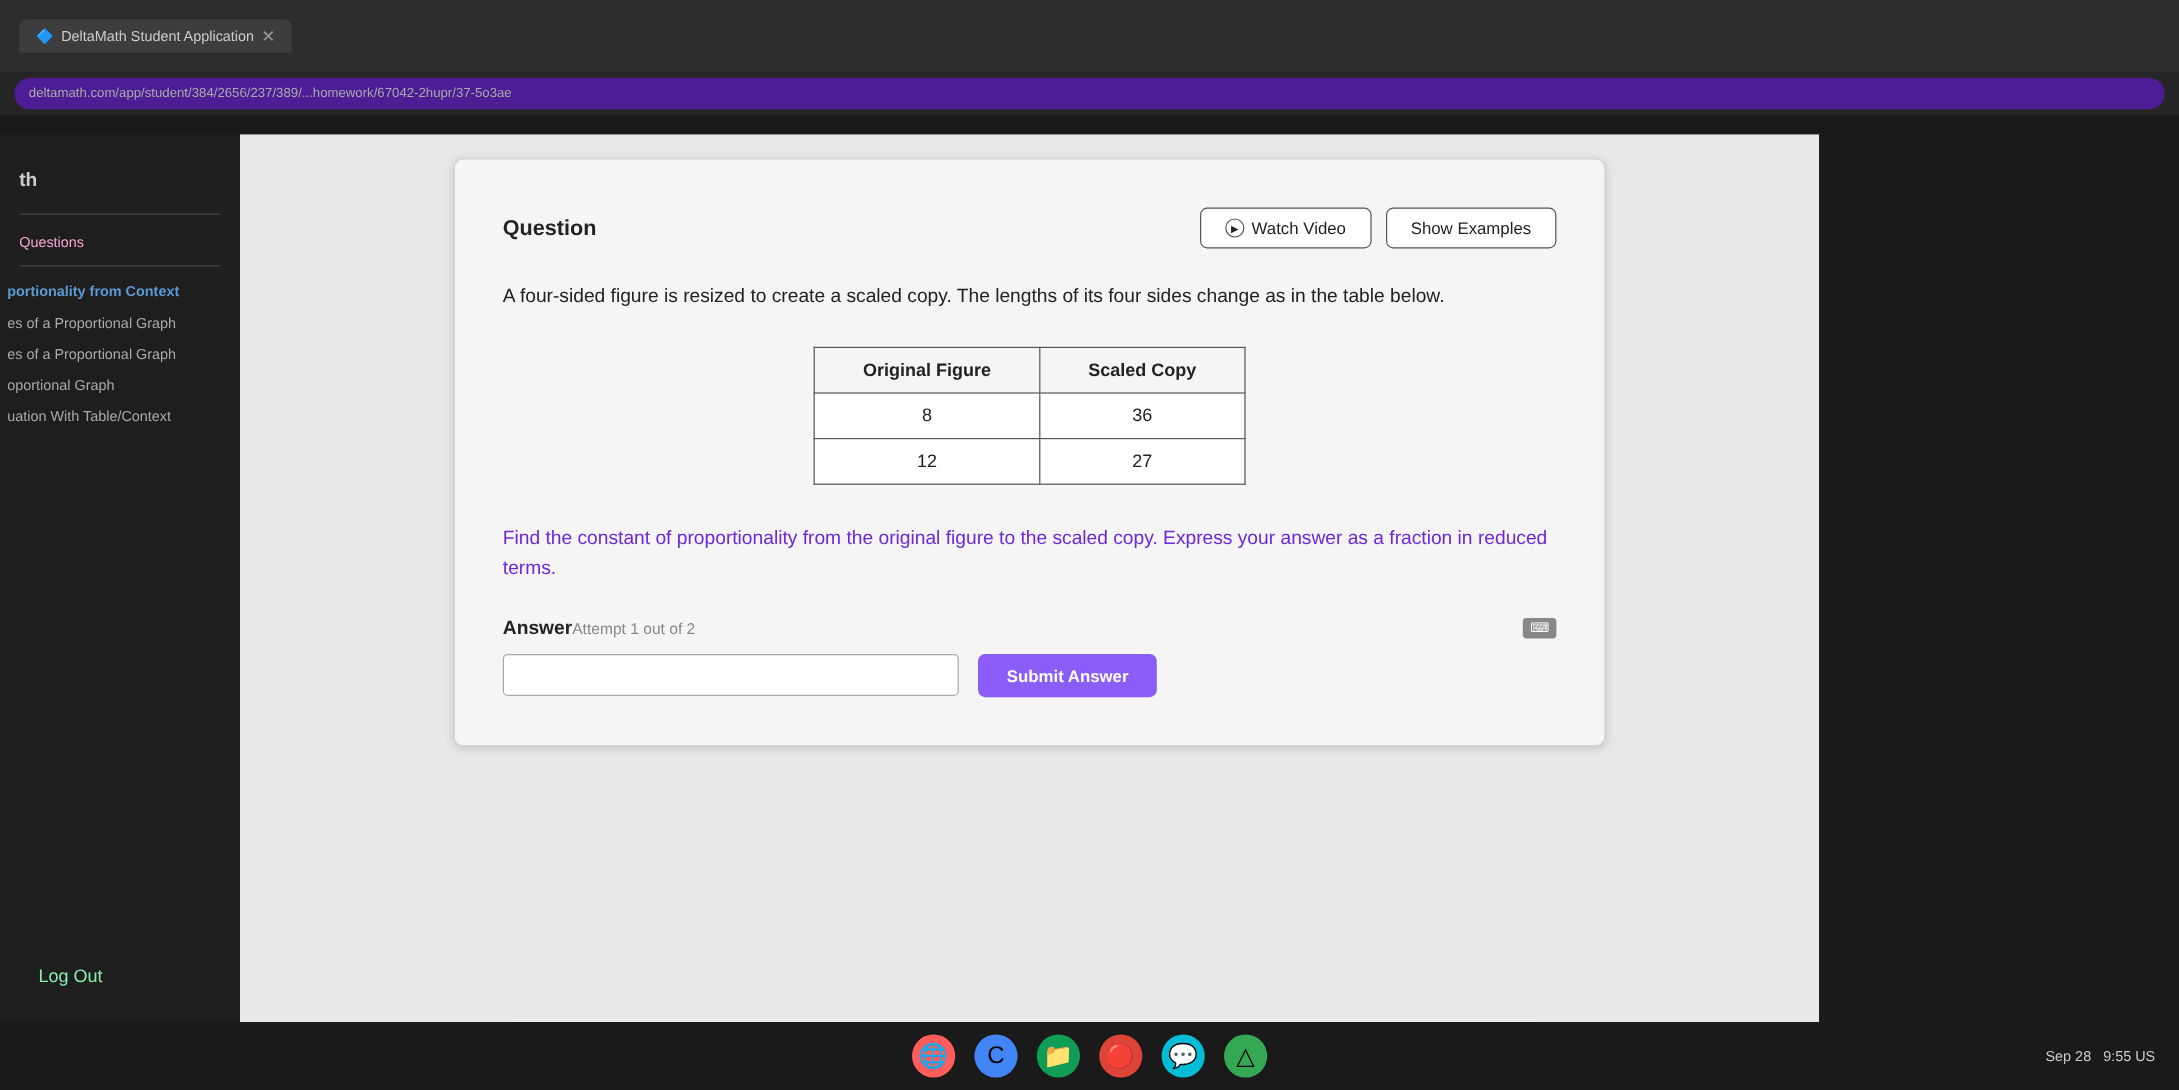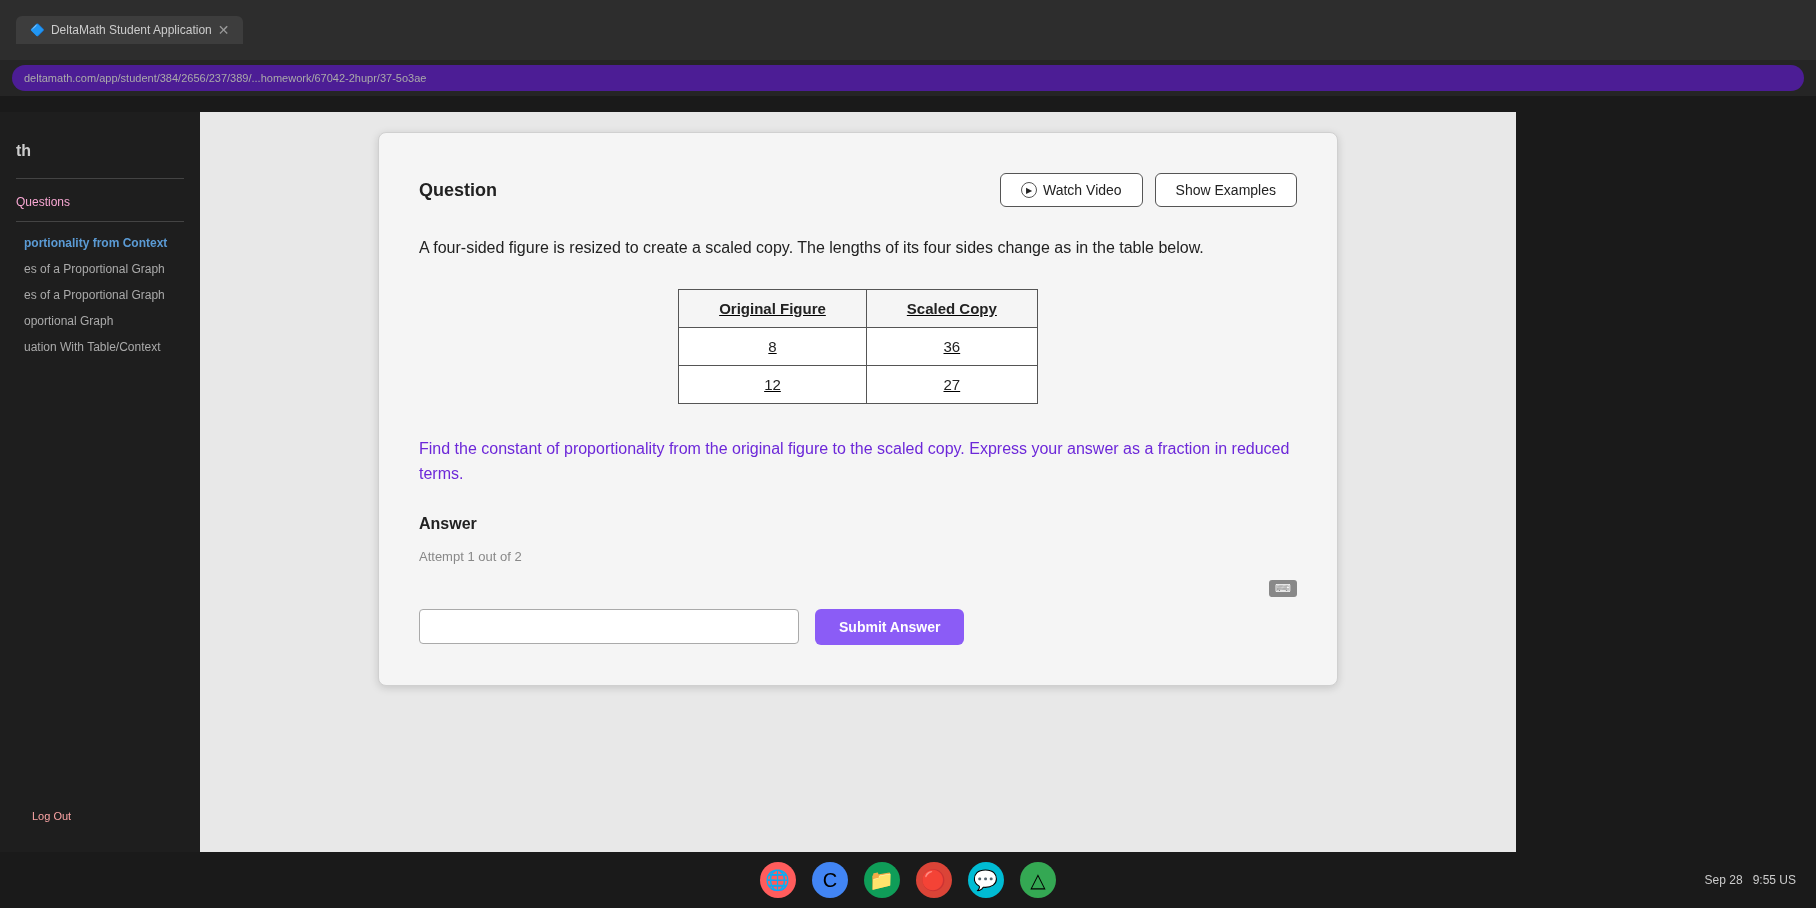--- a/index.html
+++ b/index.html
@@ -92,32 +92,32 @@
 
     .sidebar-divider {
       height: 1px;
       background: #444;
       margin: 8px 16px;
     }
 
     .sidebar-item {
       color: #aaa;
       font-size: 12px;
-      padding: 6px 24px;
+      padding: 6px 6px;
       cursor: pointer;
     }
 
     .sidebar-item.active {
       color: #5b9bd5;
       font-weight: bold;
     }
 
     .sidebar-logout {
-      color: #fca5a5;
-      font-size: 11px;
+      color: #86efac;
+      font-size: 15px;
       padding: 6px 16px;
       cursor: pointer;
       position: absolute;
       bottom: 80px;
       left: 16px;
     }
 
     
     .main-panel {
       flex: 1;
@@ -193,21 +193,20 @@
     
     .table-container {
       display: flex;
       justify-content: center;
       margin-bottom: 32px;
     }
 
     .data-table {
       border-collapse: collapse;
       border: 1.5px solid #555;
-      text-decoration: underline;
     }
 
     .data-table th {
       border: 1.5px solid #555;
       padding: 10px 40px;
       font-size: 15px;
       font-weight: bold;
       color: #222;
       text-align: center;
       background: #f5f5f5;
@@ -232,23 +231,22 @@
 
     
     .answer-section {
       display: flex;
       flex-direction: column;
       gap: 12px;
     }
 
     .answer-label-row {
       display: flex;
-      align-items: flex-start;
-      gap: 16px;
-      flex-direction: column;
+      align-items: center;
+      gap: 0;
     }
 
     .answer-label {
       font-size: 16px;
       font-weight: bold;
       color: #222;
     }
 
     .attempt-text {
       font-size: 13px;

